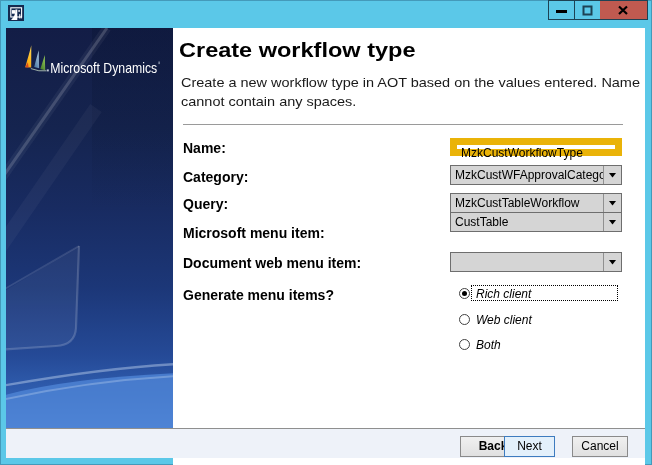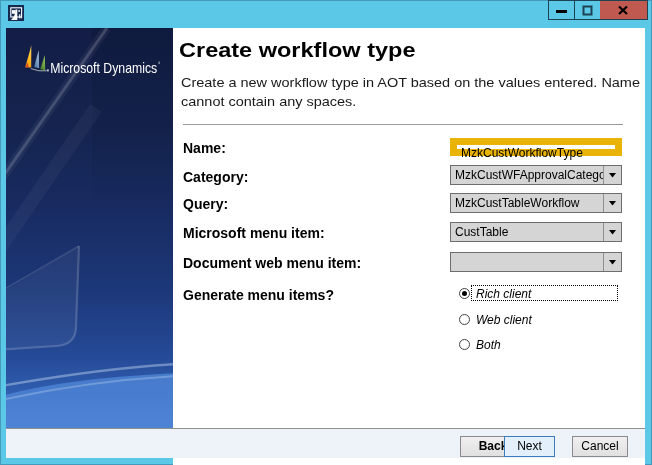--- a/index.html
+++ b/index.html
@@ -126,21 +126,21 @@
     <div class="inp combo" style="top:137px;">MzkCustWFApprovalCategory<span class="arr">
           <svg width="7" height="5">
             <path d="M0 0 L7 0 L3.5 4.5 Z" fill="#000"></path>
           </svg>
         </span></div>
     <div class="inp combo" style="top:165px;">MzkCustTableWorkflow<span class="arr">
           <svg width="7" height="5">
             <path d="M0 0 L7 0 L3.5 4.5 Z" fill="#000"></path>
           </svg>
         </span></div>
-    <div class="inp combo" style="top:194px;">CustTable<span class="arr">
+    <div class="inp combo" style="top:184px;">CustTable<span class="arr">
           <svg width="7" height="5">
             <path d="M0 0 L7 0 L3.5 4.5 Z" fill="#000"></path>
           </svg>
         </span></div>
     <div class="inp combo" style="top:224px;">
         <span class="arr">
           <svg width="7" height="5">
             <path d="M0 0 L7 0 L3.5 4.5 Z" fill="#000"></path>
           </svg>
         </span>

